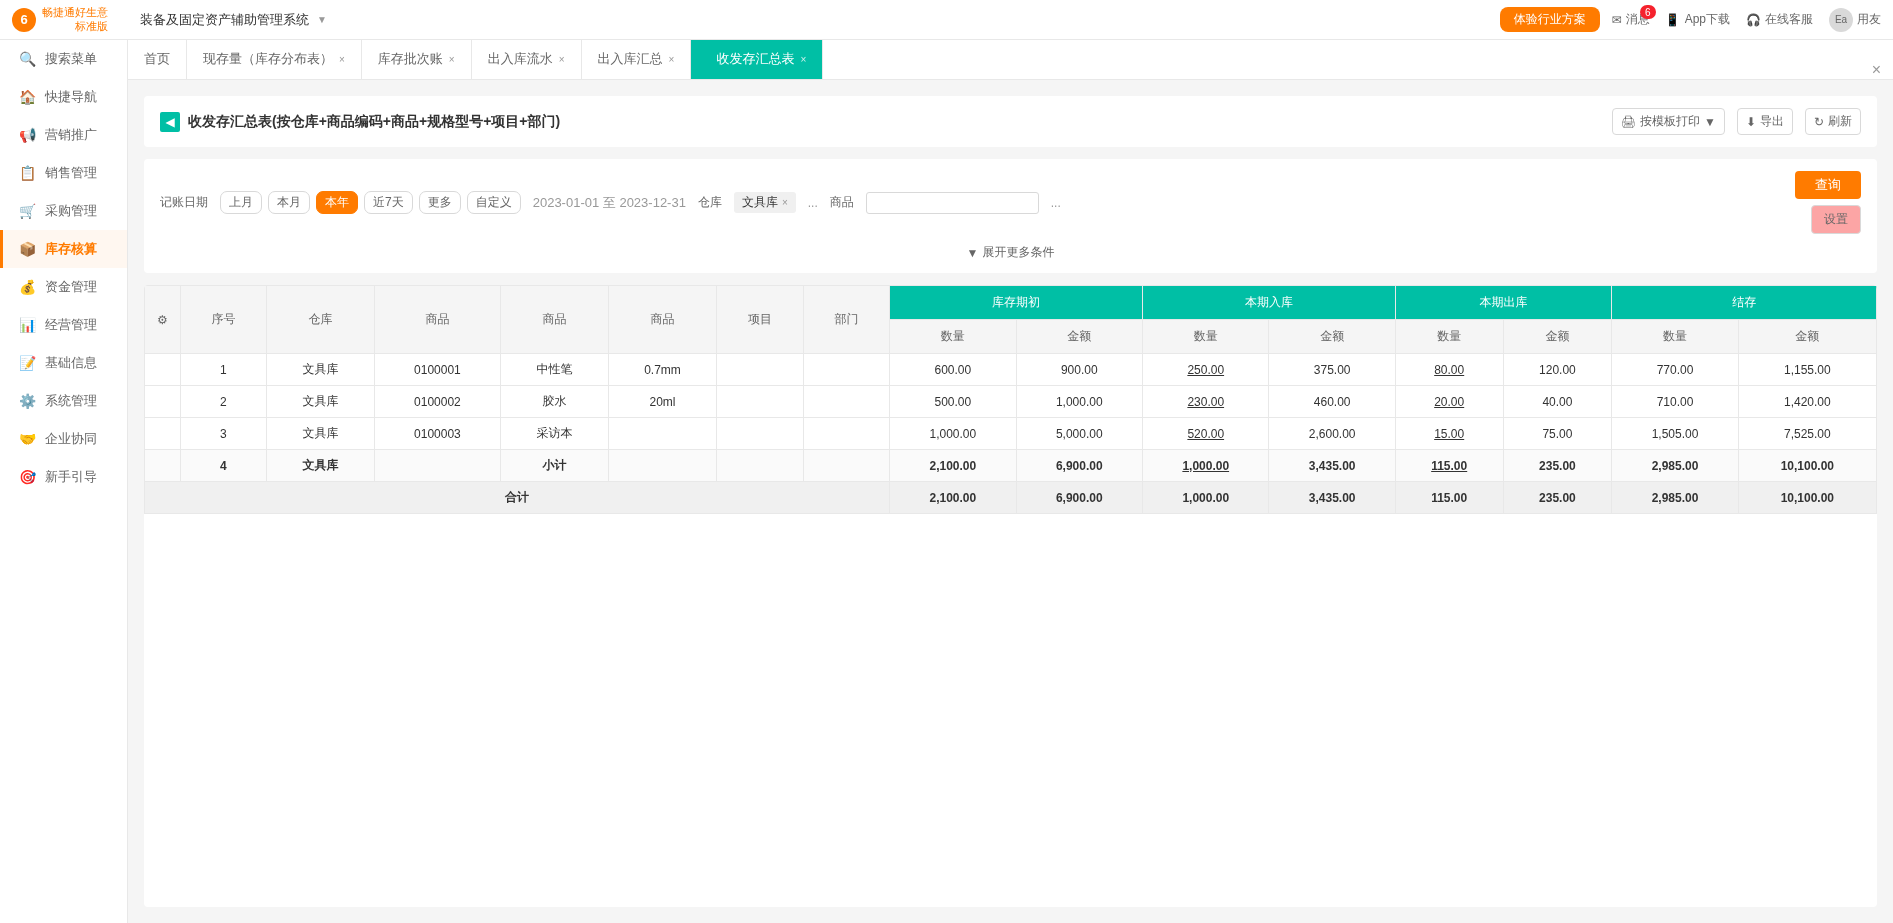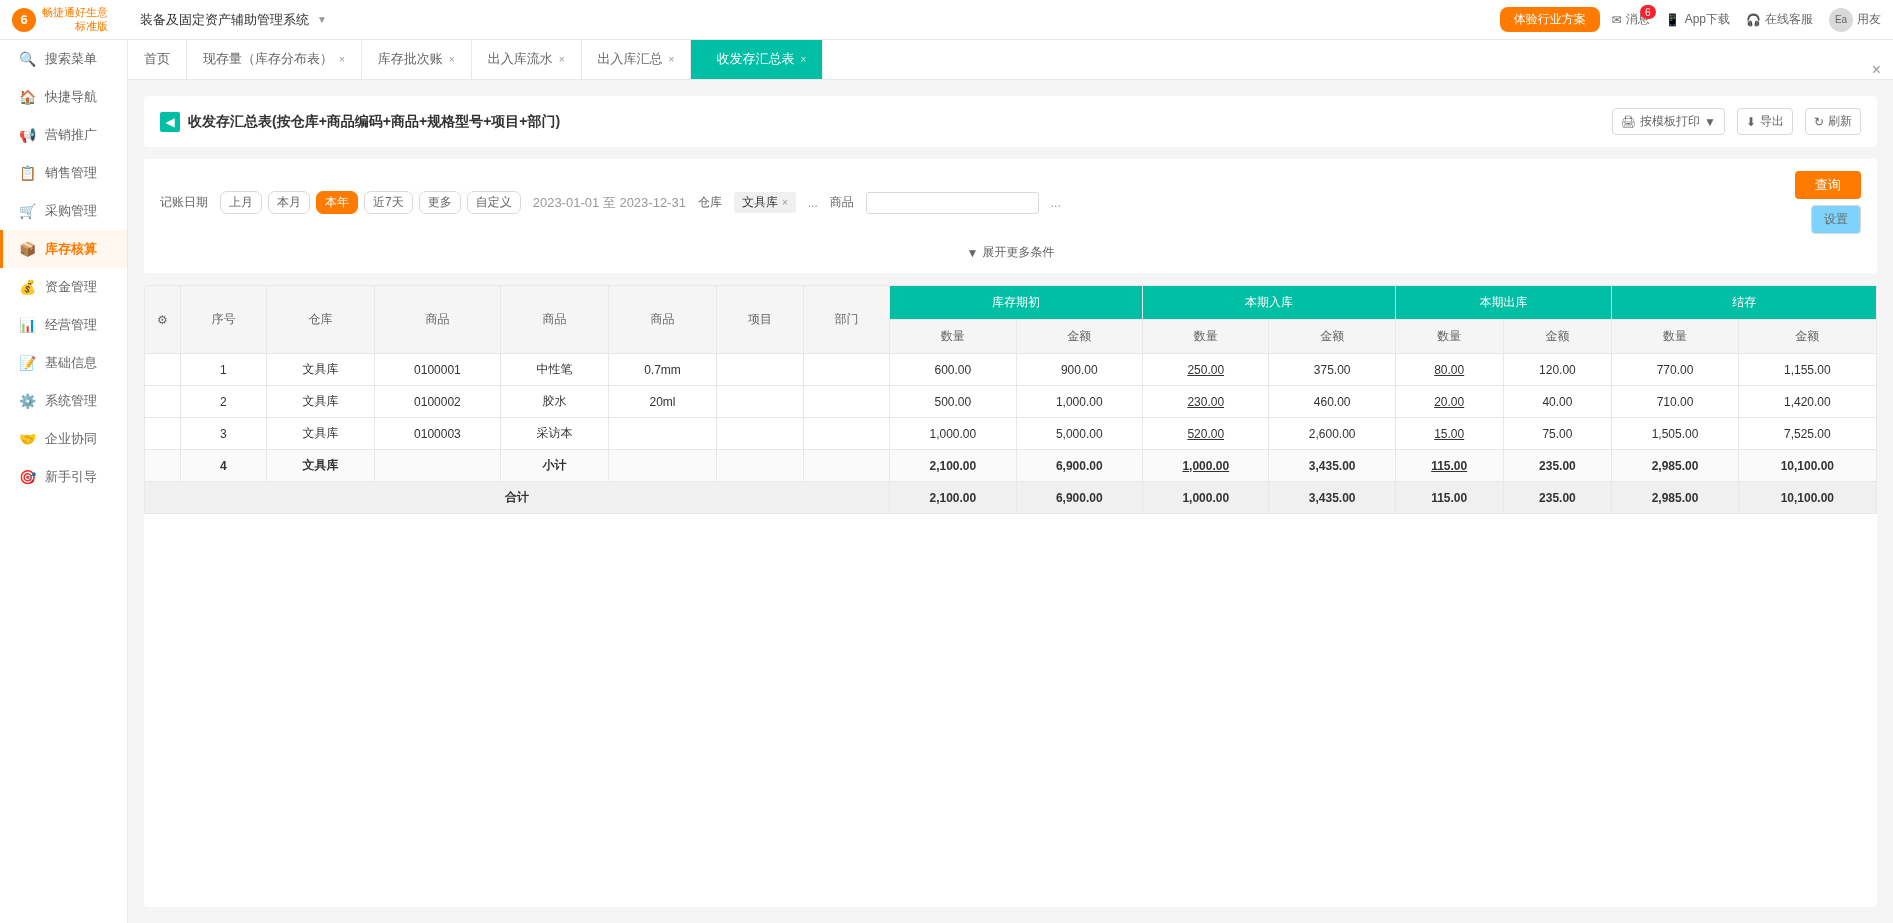--- a/index.html
+++ b/index.html
@@ -53,21 +53,21 @@
     .filter-date-btns { display: flex; align-items: center; gap: 6px; }
     .date-btn { padding: 2px 8px; border: 1px solid #d9d9d9; border-radius: 7px; background: #fff; font-size: 12px; cursor: pointer; color: #666; }
     .date-btn.active { background: #ff7b00; color: #fff; border-color: #ff7b00; }
     .date-range { font-size: 13px; color: #999; }
     .filter-tag { display: flex; align-items: center; gap: 4px; background: #f0f0f0; padding: 2px 8px; border-radius: 3px; font-size: 12px; }
     .filter-tag-close { cursor: pointer; color: #999; font-size: 10px; }
     .filter-more { color: #999; font-size: 12px; cursor: pointer; }
     .filter-input { border: 1px solid #d9d9d9; border-radius: 3px; padding: 3px 8px; font-size: 12px; min-width: 120px; }
     .expand-btn { display: flex; align-items: center; gap: 4px; color: #666; font-size: 12px; cursor: pointer; margin: 0 auto; }
     .query-btn { background: #ff7b00; color: #fff; border: none; border-radius: 4px; padding: 5px 20px; font-size: 13px; cursor: pointer; }
-    .settings-btn { background: #7dd3fc; color: #666; border: 1px solid #d9d9d9; border-radius: 4px; padding: 5px 12px; font-size: 12px; cursor: pointer; }
+    .settings-btn { background: #fca5a5; color: #666; border: 1px solid #d9d9d9; border-radius: 4px; padding: 5px 12px; font-size: 12px; cursor: pointer; }
     .filter-actions-col { display: flex; flex-direction: column; gap: 6px; align-items: flex-end; margin-left: auto; }
 
     
     .table-container { background: #fff; border-radius: 4px; overflow: auto; flex: 1; }
     table { width: 100%; border-collapse: collapse; font-size: 12px; }
     thead tr { background: #f5f5f5; }
     th { padding: 8px 12px; text-align: center; border: 1px solid #e8e8e8; color: #666; font-weight: normal; white-space: nowrap; }
     td { padding: 7px 12px; text-align: center; border: 1px solid #e8e8e8; color: #333; white-space: nowrap; }
     .subtotal-row td { font-weight: bold; background: #fafafa; }
     .footer-row { background: #f0f0f0; }

